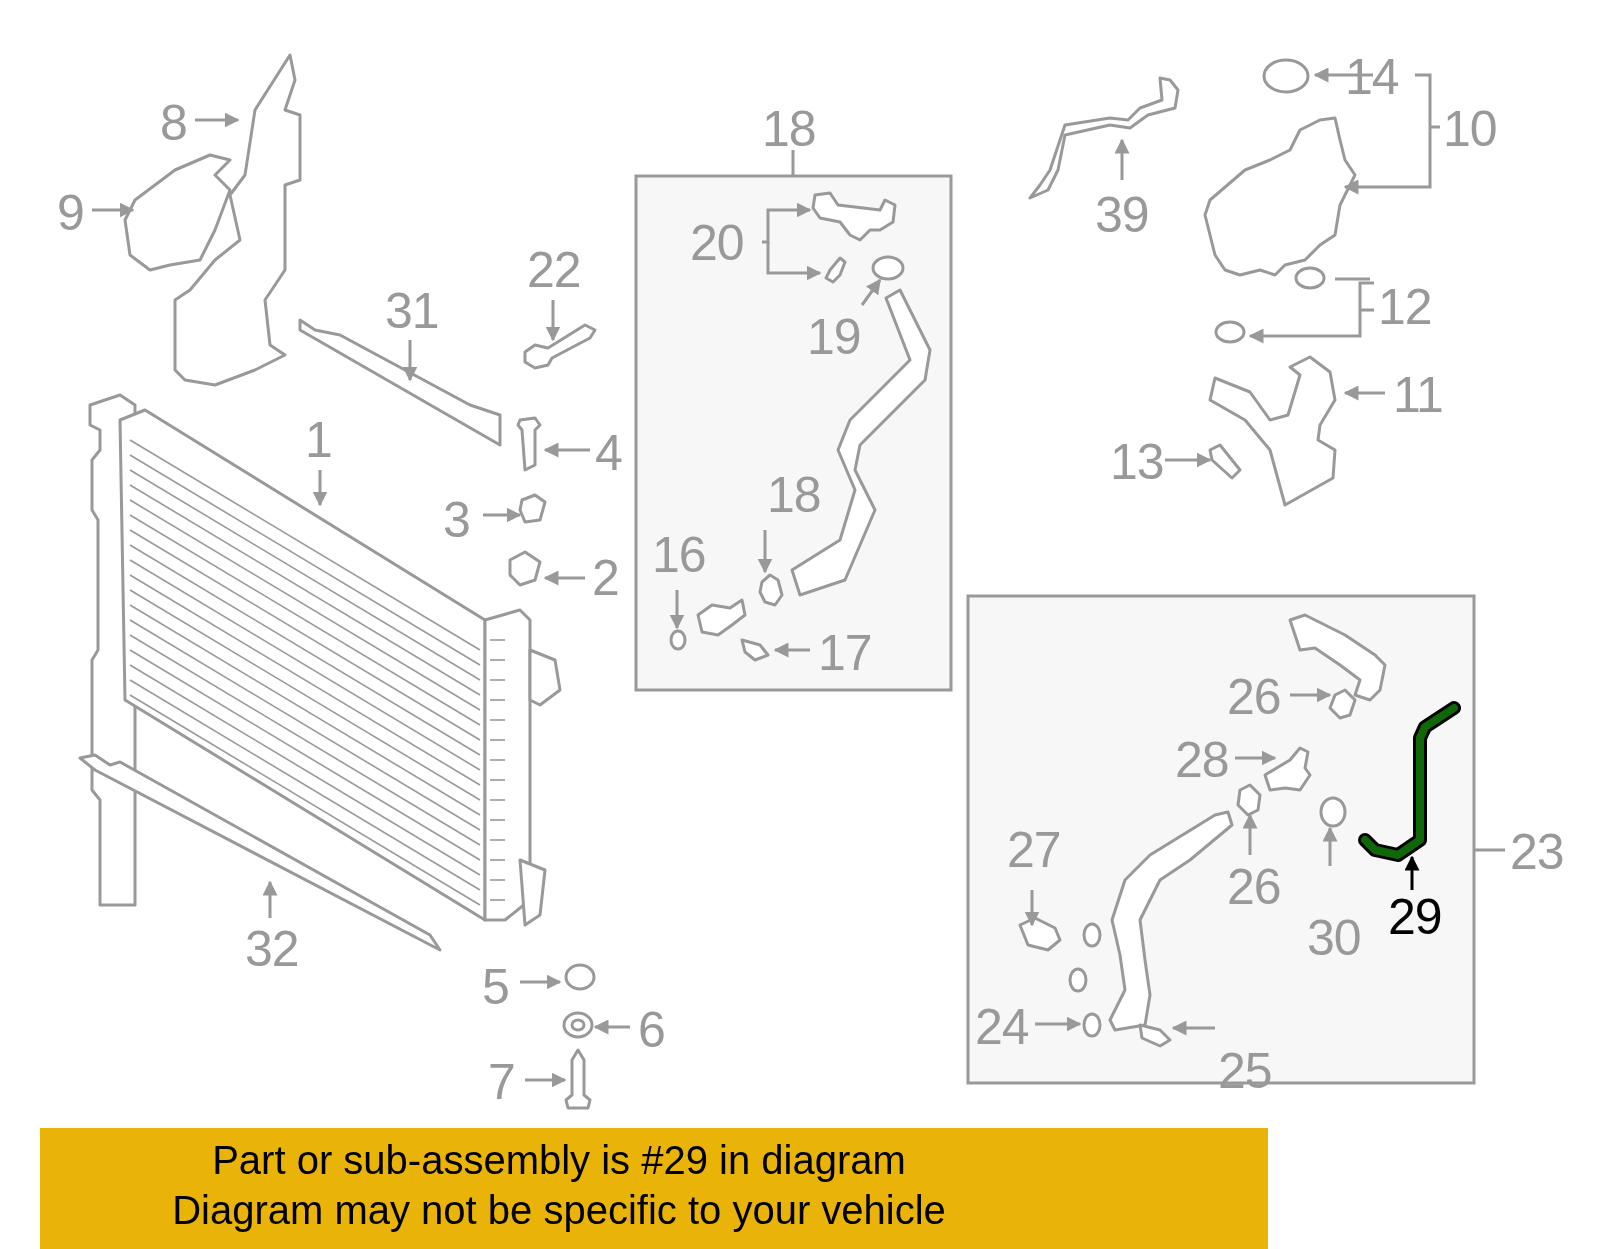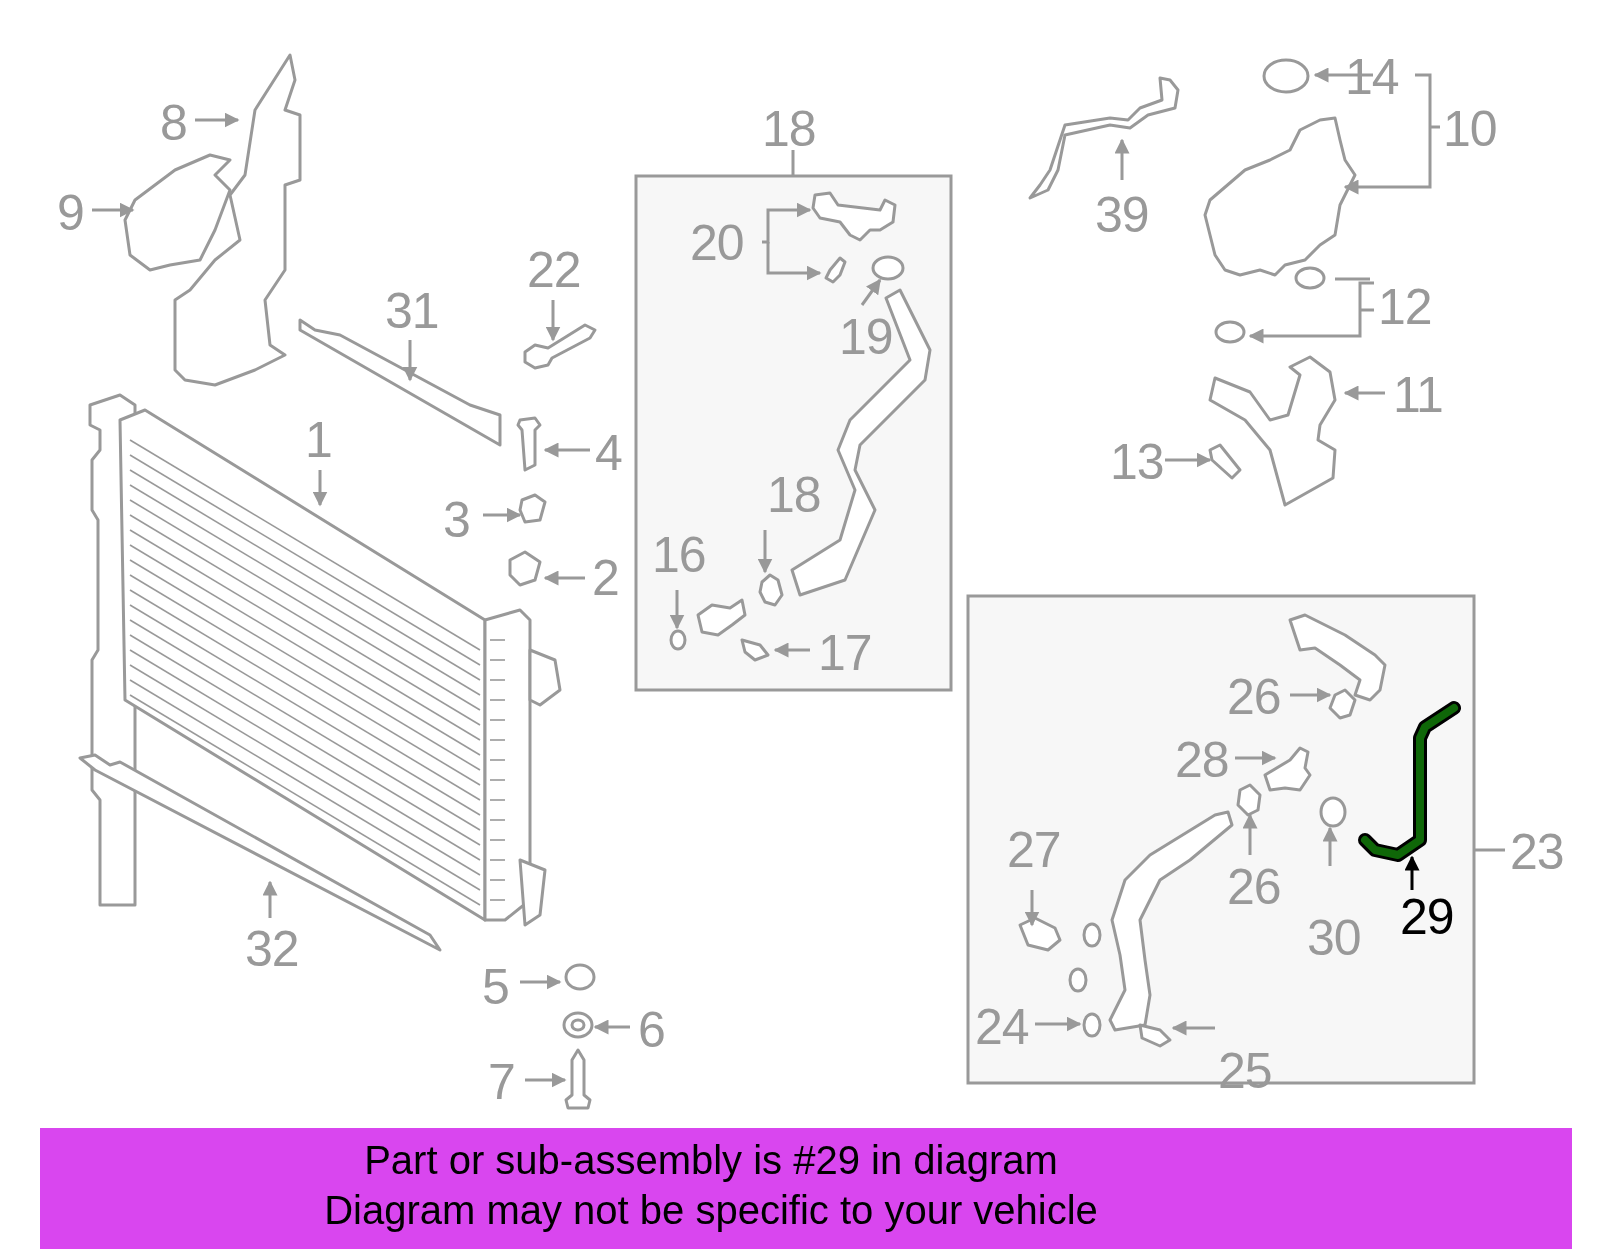--- a/index.html
+++ b/index.html
@@ -1,20 +1,20 @@
 <!DOCTYPE html>
 <html><head>
 <meta charset="utf-8">
 <style>
   html, body { margin:0; padding:0; background:#ffffff; }
   body { width:1600px; height:1249px; position:relative; overflow:hidden; font-family:"Liberation Sans", sans-serif; }
   #diagram { position:absolute; left:0; top:0; width:1600px; height:1249px; }
   .callout { position:absolute; font-family:"Liberation Sans", sans-serif; font-size:50px; color:#999999; line-height:1; letter-spacing:-1px; }
-  .callout.highlight { color:#000000;margin-left:12px; }
-  .banner { position:absolute; left:40px; top:1128px; width:1532px; height:121px; background:#d946ef; }
+  .callout.highlight { color:#000000; }
+  .banner { position:absolute; left:40px; top:1128px; width:1228px; height:121px; background:#eab308; }
   .banner-line { position:absolute; left:0; width:100%; font-family:"Liberation Sans", sans-serif; font-size:40px; color:#000000; line-height:1; }
   .banner-line.l1 { top:12px; left:-95px; text-align:center; }
   .banner-line.l2 { top:62px; left:-95px; text-align:center; }
 </style>
 </head>
 <body>
 
 <div id="diagram">
   <svg width="1600" height="1249" viewBox="0 0 1600 1249" xmlns="http://www.w3.org/2000/svg">
     <defs>
@@ -254,21 +254,21 @@
   <div class="callout" style="left:57px;top:188px;">9</div>
   <div class="callout" style="left:1443px;top:104px;">10</div>
   <div class="callout" style="left:1393px;top:370px;">11</div>
   <div class="callout" style="left:1378px;top:282px;">12</div>
   <div class="callout" style="left:1110px;top:437px;">13</div>
   <div class="callout" style="left:1345px;top:52px;">14</div>
   <div class="callout" style="left:762px;top:104px;">18</div>
   <div class="callout" style="left:652px;top:530px;">16</div>
   <div class="callout" style="left:818px;top:628px;">17</div>
   <div class="callout" style="left:740px;top:470px;margin-left:27px;">18</div>
-  <div class="callout" style="left:807px;top:312px;margin-left:32px;">19</div>
+  <div class="callout" style="left:807px;top:312px;">19</div>
   <div class="callout" style="left:690px;top:218px;">20</div>
   <div class="callout" style="left:1095px;top:190px;">39</div>
   <div class="callout" style="left:527px;top:245px;">22</div>
   <div class="callout" style="left:1510px;top:827px;">23</div>
   <div class="callout" style="left:975px;top:1002px;">24</div>
   <div class="callout" style="left:1218px;top:1008px;margin-top:38px;">25</div>
   <div class="callout" style="left:1227px;top:672px;">26</div>
   <div class="callout" style="left:1227px;top:862px;">26</div>
   <div class="callout" style="left:1007px;top:825px;text-align:right;">27</div>
   <div class="callout" style="left:1175px;top:735px;">28</div>

